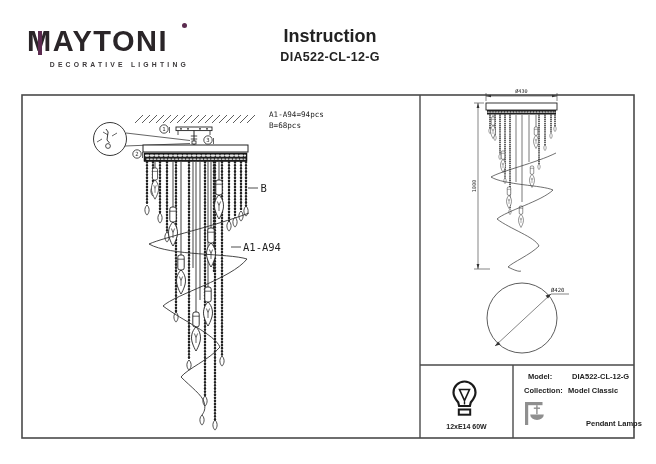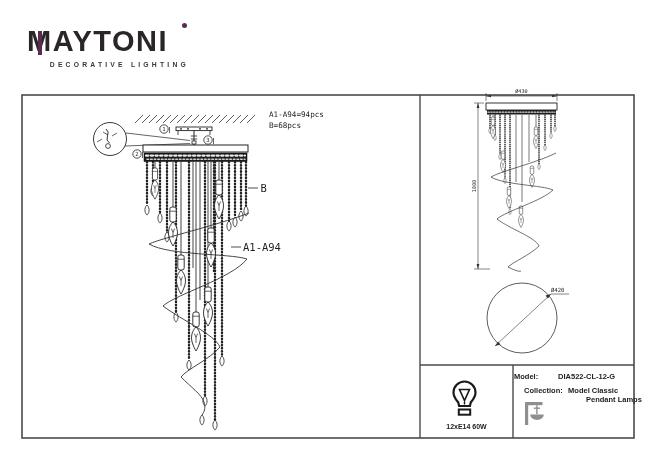--- a/index.html
+++ b/index.html
@@ -16,35 +16,39 @@
             font-size:6.8px;letter-spacing:3.2px;color:#3c393b;font-weight:bold;}
   .titleblock{position:absolute;left:230px;top:26px;width:200px;text-align:center;}
   .title-main{font-size:18px;font-weight:600;color:#222;}
   .title-sub{font-size:12.5px;font-weight:bold;color:#222;margin-top:3px;letter-spacing:0.3px;}
 
   
   .spec-row{position:absolute;font-size:7.5px;font-weight:bold;color:#222;white-space:nowrap;}
   .spec-label{display:inline-block;width:42px;}
   .bulb-text{position:absolute;left:420px;top:423px;width:93px;text-align:center;
              font-size:7px;font-weight:bold;color:#222;}
-  .cat-text{position:absolute;left:550px;top:395px;font-size:7.5px;font-weight:bold;color:#222;padding-left:36px;}
+  .cat-text{position:absolute;left:550px;top:419px;font-size:7.5px;font-weight:bold;color:#222;padding-left:36px;}
 
   svg text{font-family:"DejaVu Sans Mono",monospace;fill:#1f1f1f;}
   svg .dimtxt{font-size:5.2px;}
 </style>
 </head>
 <body>
 
 <div id="page">
 
   <div class="logo">
     <div class="logo-word">MAYTONI</div>
     <div class="logo-mbar"></div>
     <div class="logo-idot"></div>
     <div class="logo-sub">DECORATIVE LIGHTING</div>
+  </div>
+  <div class="titleblock">
+    <div class="title-main">Instruction</div>
+    <div class="title-sub">DIA522-CL-12-G</div>
   </div>
 
   <svg width="656" height="464" viewBox="0 0 656 464" style="position:absolute;left:0;top:0;">
     <defs>
       <g id="candle">
         <rect x="-3.2" y="0" width="6.4" height="15" rx="2.2" fill="#fff" stroke="#222" stroke-width="0.9"></rect>
         <line x1="-3.2" y1="4.2" x2="3.2" y2="4.2" stroke="#222" stroke-width="0.7"></line>
         <path d="M0,15 C4.2,19 5.3,25 3.9,30 C2.6,34.5 0.9,37.5 0,39 C-0.9,37.5 -2.6,34.5 -3.9,30 C-5.3,25 -4.2,19 0,15 Z" fill="#fff" stroke="#222" stroke-width="0.9"></path>
         <path d="M-1.6,21.5 L0,25.5 L1.6,21.5 M0,25.5 L0,31" fill="none" stroke="#222" stroke-width="0.7"></path>
       </g>
@@ -244,21 +248,21 @@
       <rect x="525" y="402" width="3.2" height="23"></rect>
       <rect x="525" y="402" width="17.5" height="3.2"></rect>
       <rect x="536.2" y="405.2" width="1.4" height="9"></rect>
       <rect x="533.8" y="407.5" width="6.2" height="1.4"></rect>
       <path d="M530.2,414.5 a6.8,5.4 0 0 0 13.6,0 z"></path>
     </g>
   </svg>
 
   <div class="bulb-text">12xE14 60W</div>
 
-  <div class="spec-row" style="left:492px;top:372px;padding-left:22px;">
+  <div class="spec-row" style="left:506px;top:372px;padding-left:22px;">
     <span class="spec-label">Model:</span>
     <span>DIA522-CL-12-G</span>
   </div>
   <div class="spec-row" style="left:524px;top:386px;">
     <span class="spec-label">Collection:</span>
     <span>Model Classic</span>
   </div>
   <div class="cat-text">Pendant Lamps</div>
 
 </div>

